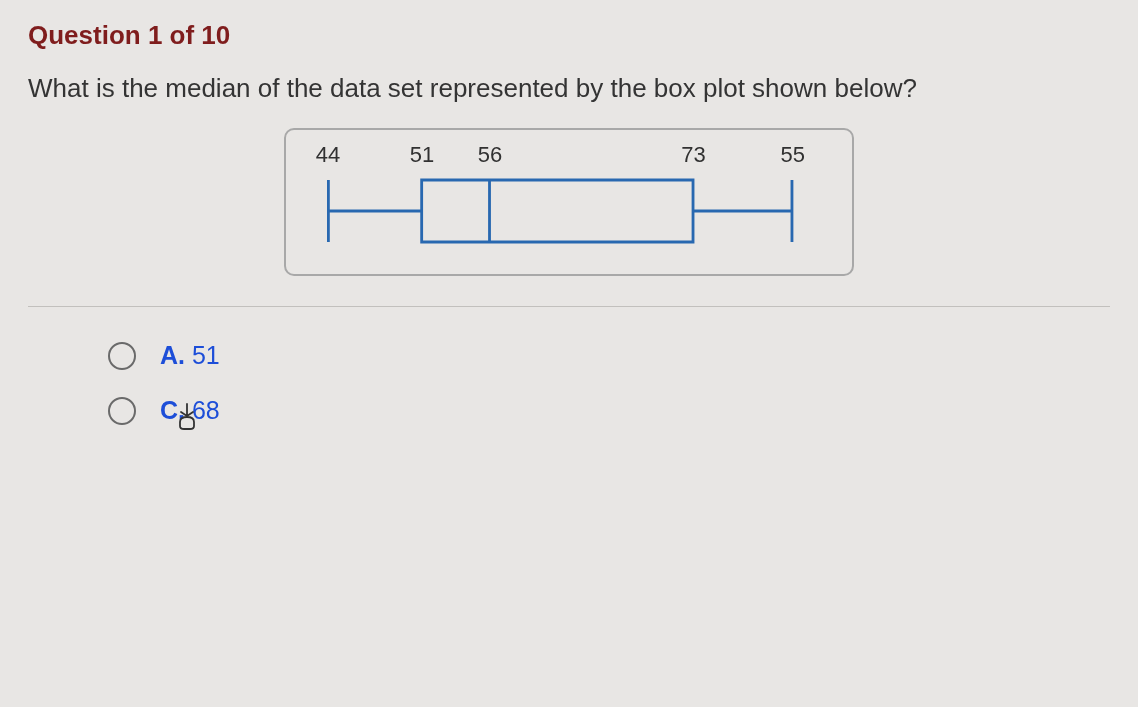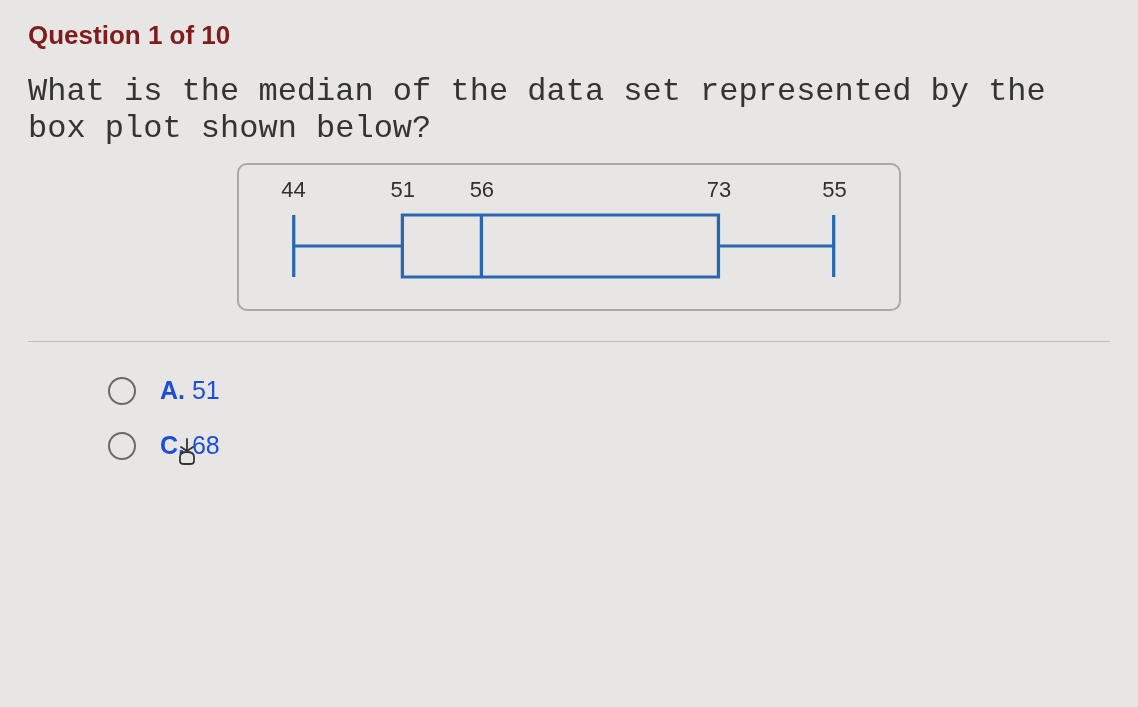--- a/index.html
+++ b/index.html
@@ -14,36 +14,35 @@
   .container {
     background: transparent;
   }
   .question-header {
     font-size: 26px;
     font-weight: bold;
     margin-bottom: 22px;
     color: #7f1d1d;
   }
   .question-text {
-    font-size: 32px;
+    font-size: 26px;
     color: #343434;
-    margin-bottom: 16px;
-    font-family: Liberation Mono, monospace;
+    margin-bottom: 24px;
   }
   .plot-wrapper {
     display: flex;
     justify-content: center;
     margin-bottom: 30px;
   }
   .plot-frame {
     border: 2px solid #a8a8a8;
     border-radius: 10px;
-    padding: 12px 28px 22px 24px;
+    padding: 12px 28px 22px 16px;
     background: transparent;
-    width: 664px;
+    width: 570px;
   }
   .plot-inner {
     position: relative;
     height: 110px;
     width: 100%;
   }
   .tick-label {
     position: absolute;
     top: 0;
     font-size: 22px;

